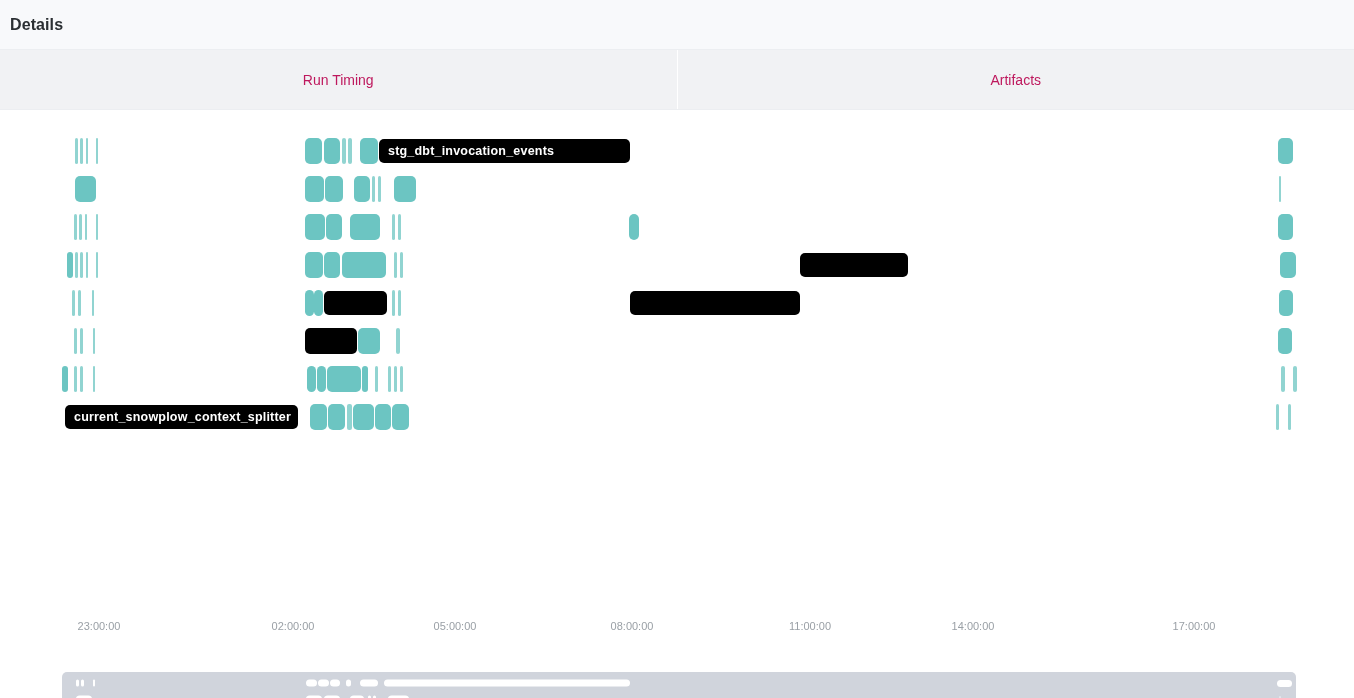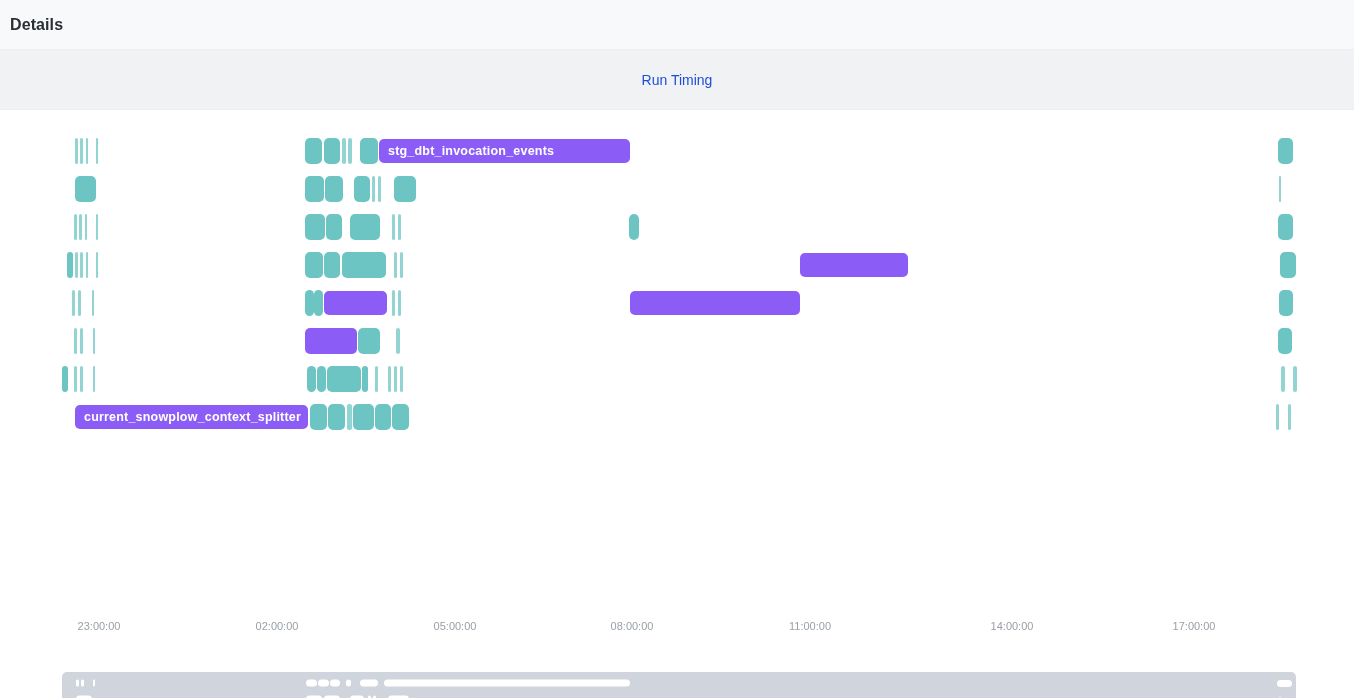--- a/index.html
+++ b/index.html
@@ -35,21 +35,21 @@
     border-bottom: 1px solid #eceef1;
   }
   .tab {
     flex: 1 1 0;
     display: flex;
     align-items: center;
     justify-content: center;
     font-size: 14px;
     cursor: pointer;
     background: #f1f2f4;
-    color: #1d4ed8;
+    color: #be185d;
     border-right: 1px solid #ffffff;
     user-select: none;
   }
   .tab:last-child { border-right: none; }
   .tab.active {
     background: #ffffff;
     color: #3c4043;
   }
 
   
@@ -72,21 +72,21 @@
     width: 1354px;
     height: 38px;
   }
   .bar {
     position: absolute;
     top: 50%;
     transform: translateY(-50%);
     border-radius: 5px;
     background: #6cc5c2;
   }
-  .bar.dark { background: #8b5cf6; }
+  .bar.dark { background: #000000; }
   .bar.thin { border-radius: 2px; }
   .bar-label {
     position: absolute;
     left: 9px;
     top: 50%;
     transform: translateY(-50%);
     font-size: 12.5px;
     font-weight: bold;
     color: #ffffff;
     white-space: nowrap;
@@ -138,20 +138,21 @@
 </style>
 </head>
 <body>
 
 <div class="page-header">
   <span class="page-title">Details</span>
 </div>
 
 <div class="tabs" id="tab-bar">
     <div class="tab">Run Timing</div>
+    <div class="tab">Artifacts</div>
   </div>
 
 <div class="chart-wrap">
   <div class="gantt" id="gantt">
       <div class="grow" style="top: 0px;">
         <div class="bar thin" style="left: 75px; width: 3px; height: 26px; opacity: 0.75;"></div>
         <div class="bar thin" style="left: 80px; width: 3px; height: 26px; opacity: 0.75;"></div>
         <div class="bar thin" style="left: 86px; width: 2px; height: 26px; opacity: 0.75;"></div>
         <div class="bar thin" style="left: 96px; width: 2px; height: 26px; opacity: 0.75;"></div>
         <div class="bar" style="left: 305px; width: 17px; height: 26px;"></div>
@@ -232,40 +233,40 @@
         <div class="bar" style="left: 327px; width: 34px; height: 26px;"></div>
         <div class="bar" style="left: 362px; width: 6px; height: 26px;"></div>
         <div class="bar thin" style="left: 375px; width: 3px; height: 26px; opacity: 0.75;"></div>
         <div class="bar thin" style="left: 388px; width: 3px; height: 26px; opacity: 0.75;"></div>
         <div class="bar thin" style="left: 394px; width: 3px; height: 26px; opacity: 0.75;"></div>
         <div class="bar thin" style="left: 400px; width: 3px; height: 26px; opacity: 0.75;"></div>
         <div class="bar thin" style="left: 1281px; width: 4px; height: 26px; opacity: 0.75;"></div>
         <div class="bar thin" style="left: 1293px; width: 4px; height: 26px; opacity: 0.75;"></div>
       </div>
       <div class="grow" style="top: 266px;">
-        <div class="bar dark" style="left: 75px; width: 233px; height: 24px;">
+        <div class="bar dark" style="left: 65px; width: 233px; height: 24px;">
           <span class="bar-label">current_snowplow_context_splitter</span>
         </div>
         <div class="bar" style="left: 310px; width: 17px; height: 26px;"></div>
         <div class="bar" style="left: 328px; width: 17px; height: 26px;"></div>
         <div class="bar thin" style="left: 347px; width: 5px; height: 26px; opacity: 0.75;"></div>
         <div class="bar" style="left: 353px; width: 21px; height: 26px;"></div>
         <div class="bar" style="left: 375px; width: 16px; height: 26px;"></div>
         <div class="bar" style="left: 392px; width: 17px; height: 26px;"></div>
         <div class="bar thin" style="left: 1276px; width: 3px; height: 26px; opacity: 0.75;"></div>
         <div class="bar thin" style="left: 1288px; width: 3px; height: 26px; opacity: 0.75;"></div>
       </div>
     </div>
   <div class="axis" id="axis-main" style="top:510px;">
       <span class="tick" style="left: 99px;">23:00:00</span>
-      <span class="tick" style="left: 277px;">02:00:00</span>
+      <span class="tick" style="left: 293px;">02:00:00</span>
       <span class="tick" style="left: 455px;">05:00:00</span>
       <span class="tick" style="left: 632px;">08:00:00</span>
       <span class="tick" style="left: 810px;">11:00:00</span>
-      <span class="tick" style="left: 1012px;">14:00:00</span>
+      <span class="tick" style="left: 973px;">14:00:00</span>
       <span class="tick" style="left: 1194px;">17:00:00</span>
     </div>
 
   <div class="minimap" id="minimap">
       <div class="mrow" style="top: 5px;">
         <div class="mbar" style="left: 14px; width: 3px;"></div>
         <div class="mbar" style="left: 19px; width: 3px;"></div>
         <div class="mbar" style="left: 31px; width: 2px;"></div>
         <div class="mbar" style="left: 244px; width: 11px;"></div>
         <div class="mbar" style="left: 256px; width: 11px;"></div>

